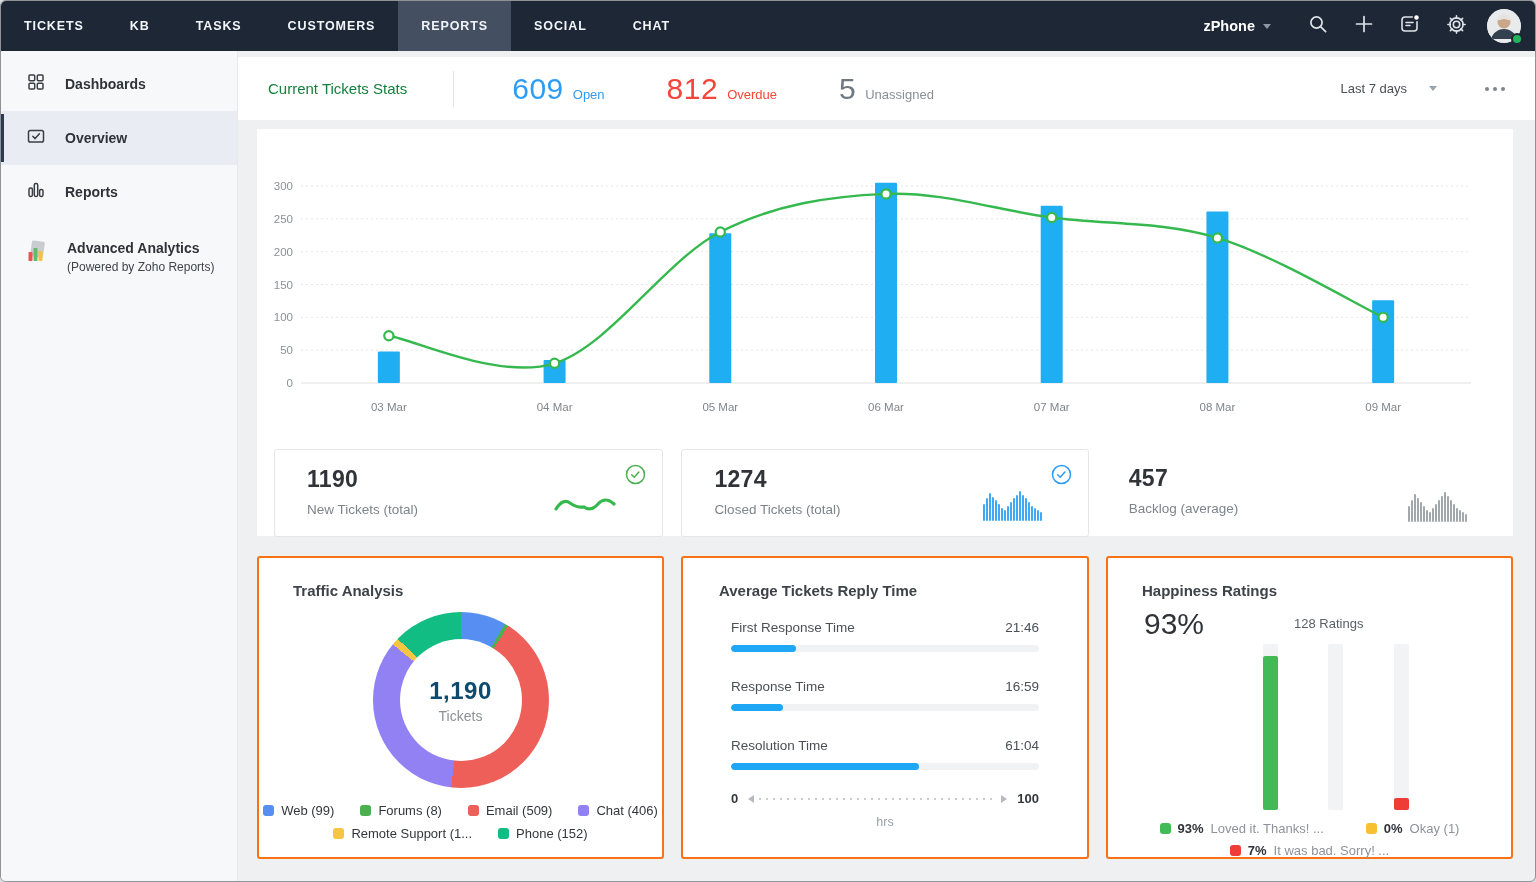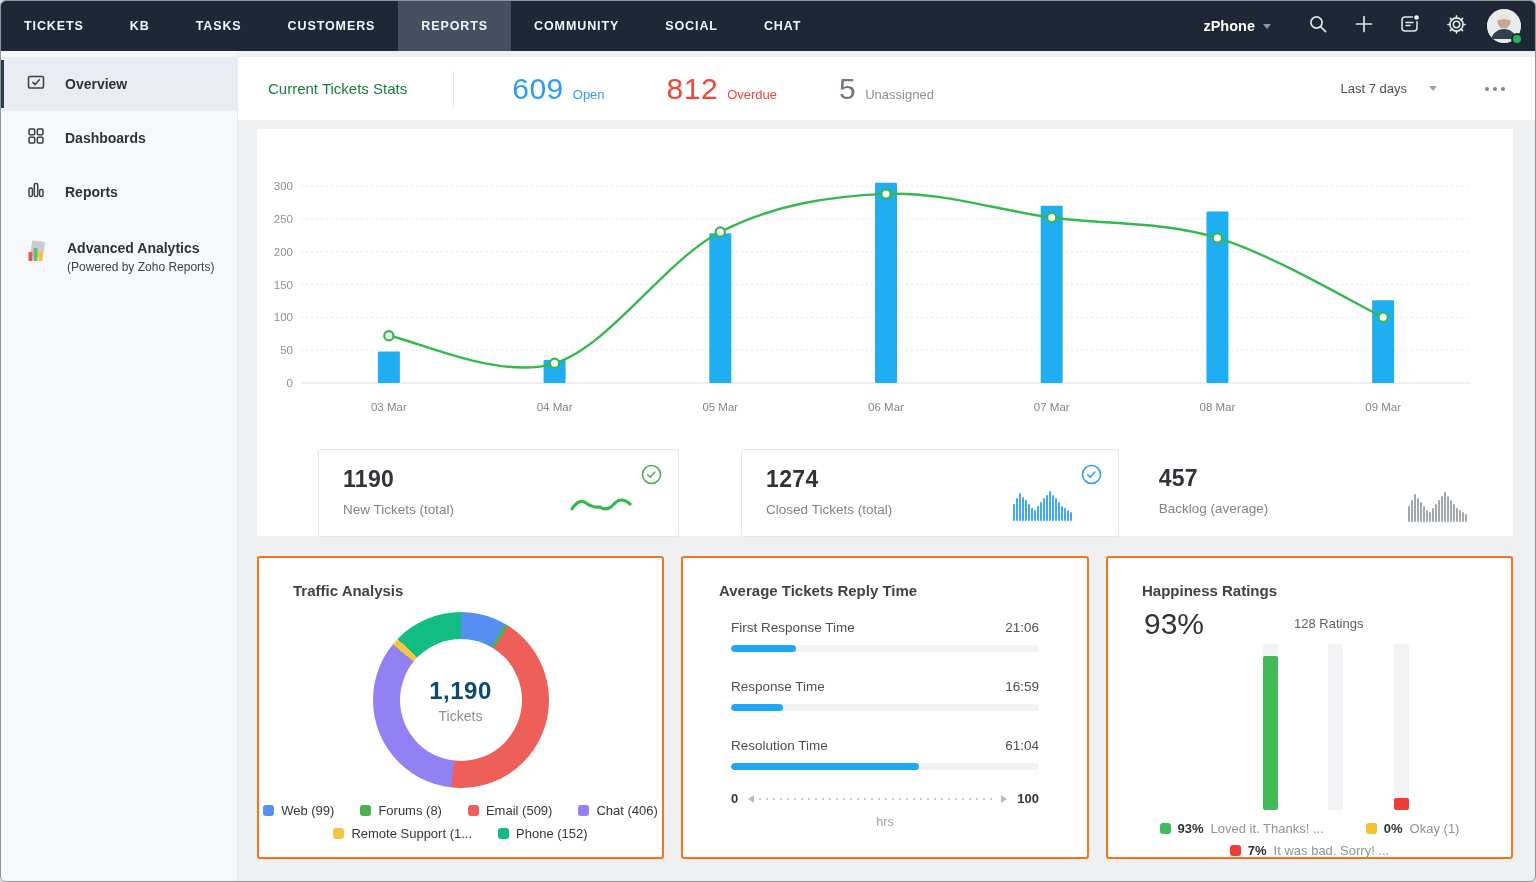--- a/index.html
+++ b/index.html
@@ -50,21 +50,21 @@
   .range { margin-left: auto; display: flex; align-items: center; gap: 22px; font-size: 13px;
            color: #4a4f55; cursor: pointer; }
   .more-dots { margin-left: 46px; display: flex; gap: 4px; cursor: pointer; padding: 6px 2px; }
   .more-dots i { width: 4px; height: 4px; border-radius: 50%; background: #7d858d; }
 
   
   .chart-panel { background: #fff; margin: 9px 22px 0 19px; height: 407px; flex: 0 0 407px; }
   .trend-svg { display: block; margin-top: 18px; }
   .summary-row { display: flex; padding-left: 17px; gap: 18px; margin-top: 6px; }
   .sum-card { width: 390px; height: 88px; border: 1px solid #e4e6e9; border-radius: 3px;
-              position: relative; padding: 16px 24px; background: #fff; margin-left: 44px; }
+              position: relative; padding: 16px 32px; background: #fff; }
   .sum-card.c2 { width: 408px; }
   .sum-plain { width: 409px; height: 88px; position: relative; padding: 16px 24px; margin-left: -2px; }
   .sum-value { font-size: 23px; font-weight: 700; color: #303439; letter-spacing: .3px; }
   .sum-label { font-size: 13.5px; color: #7d848c; margin-top: 9px; }
   .badge { position: absolute; top: 14px; right: 16px; }
   .spark { position: absolute; right: 46px; bottom: 15px; display: flex; align-items: flex-end;
            gap: 1px; height: 30px; }
   .spark i { width: 2px; display: block; border-radius: 1px; }
   .squiggle { position: absolute; right: 46px; bottom: 16px; }
 
@@ -118,21 +118,20 @@
 <body>
 
 <div class="window">
 
   <nav class="topbar">
     <div class="nav-item">TICKETS</div>
     <div class="nav-item">KB</div>
     <div class="nav-item">TASKS</div>
     <div class="nav-item">CUSTOMERS</div>
     <div class="nav-item active">REPORTS</div>
-    <div class="nav-item">COMMUNITY</div>
     <div class="nav-item">SOCIAL</div>
     <div class="nav-item">CHAT</div>
 
     <div class="topbar-right">
       <div class="dept">
         <span>zPhone</span>
         <span class="caret-down"></span>
       </div>
       <div class="icon-btn">
         <span>
@@ -181,43 +180,43 @@
           <path d="M10.5 11c1-4 4-5.5 6.5-5.5S22.5 7 23.5 11c-2 .8-4.5-1-6.5-1s-4.5 1.8-6.5 1z" fill="#e6e3de"></path>
         </svg>
         <span class="presence"></span>
       </div>
     </div>
   </nav>
 
   <div class="body-row">
 
     <aside class="sidebar">
-      <div class="side-item active">
-        <span>
-          <svg width="20" height="20" viewBox="0 0 20 20">
-              <g fill="none" stroke="#3a3f45" stroke-width="1.5">
-            <rect x="2.5" y="4.5" width="15" height="11.5" rx="1.8"></rect>
-            <path d="M6.8 10.3l2.3 2.3 4.3-4.8" stroke-linecap="round" stroke-linejoin="round"></path>
-              </g>
-            </svg>
-        </span>
-        <span class="side-label">Overview</span>
-      </div>
       <div class="side-item">
         <span>
           <svg width="20" height="20" viewBox="0 0 20 20">
               <g fill="none" stroke="#3a3f45" stroke-width="1.5">
             <rect x="3" y="3" width="5.7" height="5.7" rx="1"></rect>
                 <rect x="11.3" y="3" width="5.7" height="5.7" rx="1"></rect>
             <rect x="3" y="11.3" width="5.7" height="5.7" rx="1"></rect>
                 <rect x="11.3" y="11.3" width="5.7" height="5.7" rx="1"></rect>
               </g>
             </svg>
         </span>
         <span class="side-label">Dashboards</span>
+      </div>
+      <div class="side-item active">
+        <span>
+          <svg width="20" height="20" viewBox="0 0 20 20">
+              <g fill="none" stroke="#3a3f45" stroke-width="1.5">
+            <rect x="2.5" y="4.5" width="15" height="11.5" rx="1.8"></rect>
+            <path d="M6.8 10.3l2.3 2.3 4.3-4.8" stroke-linecap="round" stroke-linejoin="round"></path>
+              </g>
+            </svg>
+        </span>
+        <span class="side-label">Overview</span>
       </div>
       <div class="side-item">
         <span>
           <svg width="20" height="20" viewBox="0 0 20 20">
               <g fill="none" stroke="#3a3f45" stroke-width="1.5">
             <rect x="3" y="8" width="3.4" height="8.5" rx="1.4"></rect>
                 <rect x="8.3" y="3.5" width="3.4" height="13" rx="1.4"></rect>
             <rect x="13.6" y="9.5" width="3.4" height="7" rx="1.4"></rect>
               </g>
             </svg>
@@ -427,21 +426,21 @@
               </span>
           </div>
         </section>
 
         <section class="card reply">
           <div class="card-title" style="padding-left:36px">Average  Tickets  Reply Time</div>
           <div class="reply-rows">
             <div class="r-row first">
               <div class="r-head">
                 <span>First Response Time</span>
-                <span>21:06</span>
+                <span>21:46</span>
               </div>
               <div class="r-track">
                   <div class="r-fill" style="width: 21%; background: rgb(30, 167, 244);"></div>
                 </div>
             </div>
             <div class="r-row">
               <div class="r-head">
                 <span>Response Time</span>
                 <span>16:59</span>
               </div>

